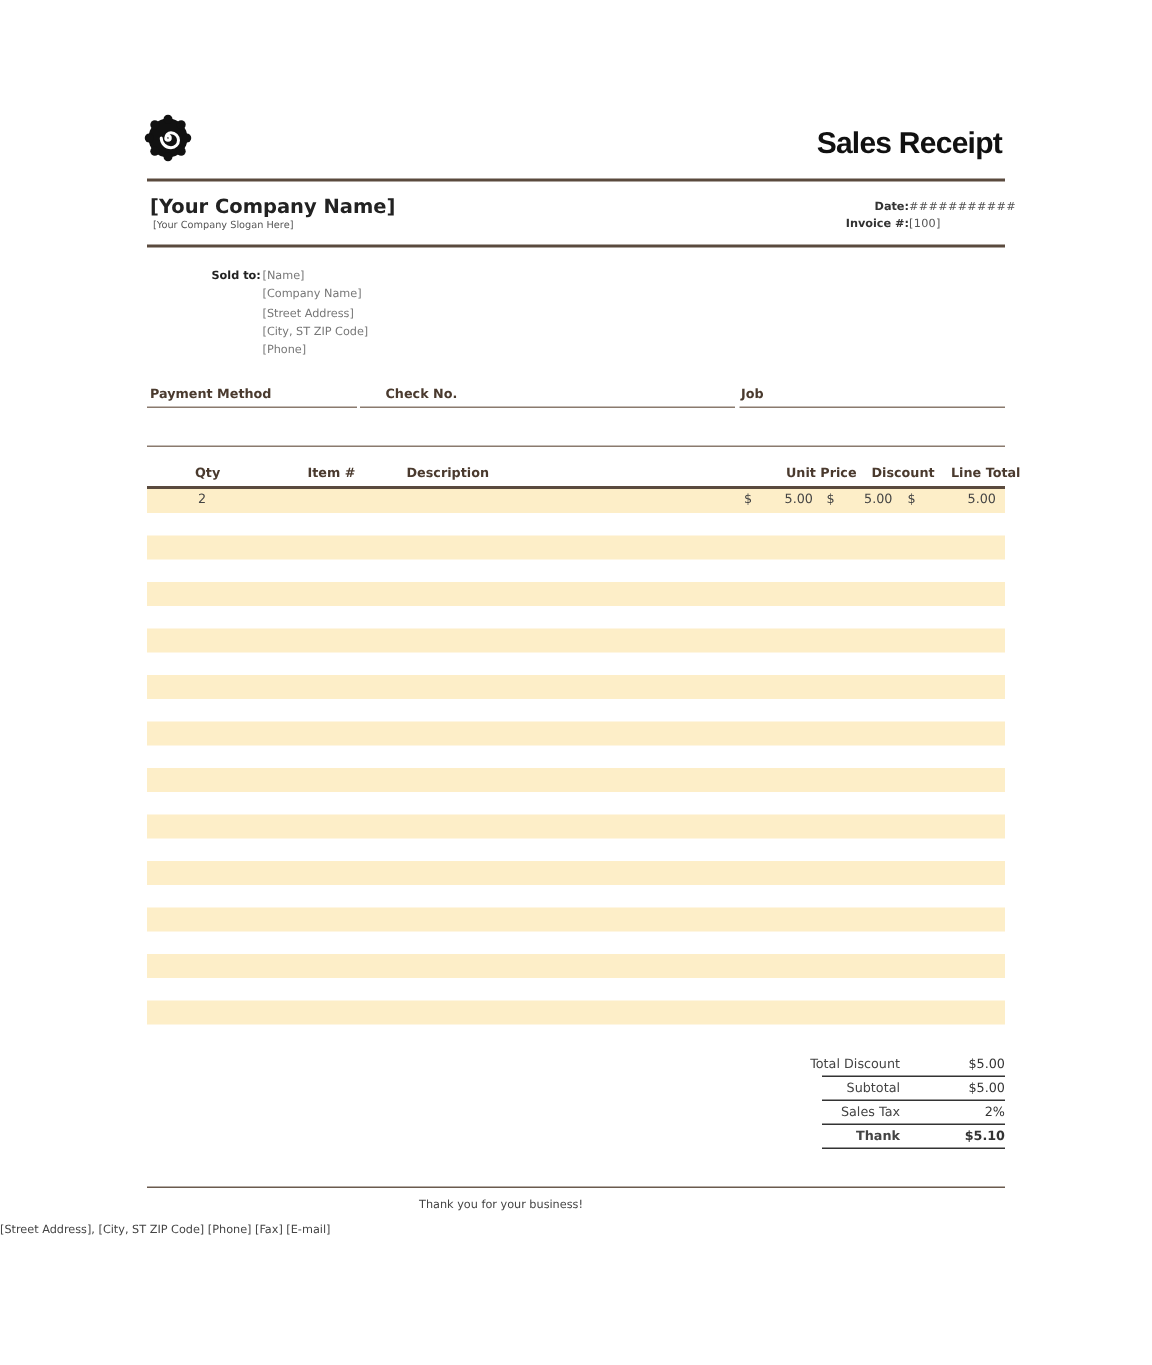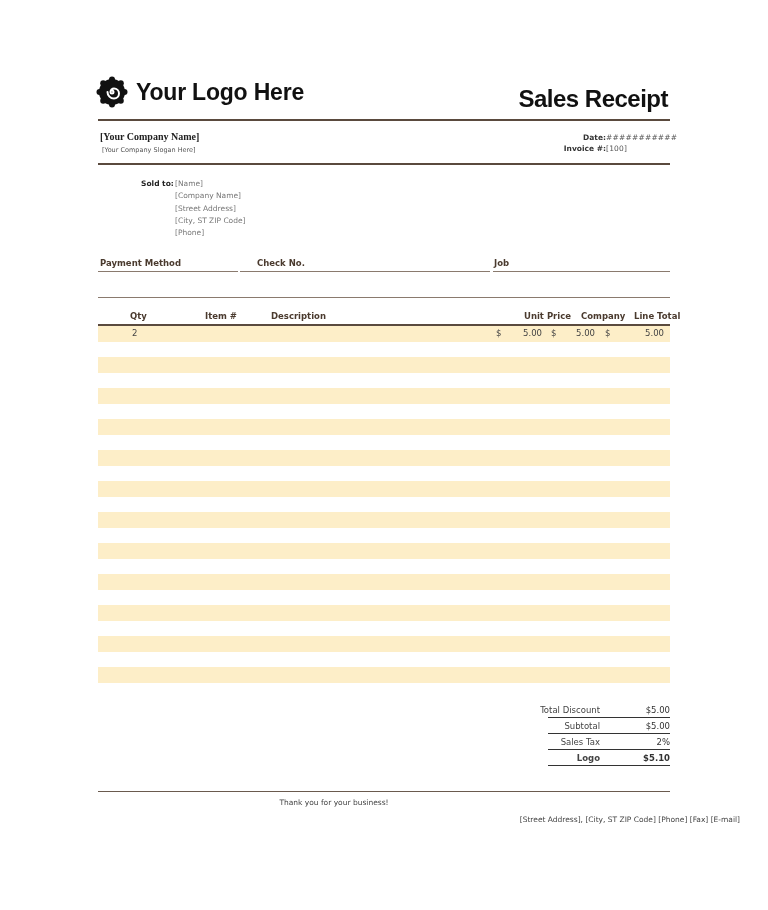--- a/index.html
+++ b/index.html
@@ -1,24 +1,24 @@
 <!DOCTYPE html>
 <html><head>
 <meta charset="utf-8">
 <style>
   html, body { margin:0; padding:0; background:#ffffff; }
   body { width:768px; height:910px; position:relative; font-family:"DejaVu Sans", sans-serif; color:#3a2e22; overflow:hidden; }
   .abs { position:absolute; }
   .logo { left:96px; top:76px; display:flex; align-items:center; }
   .logo-icon { width:32px; height:32px; }
   .logo-text { font-family:"Liberation Sans", sans-serif; font-weight:bold; font-size:23px; color:#111; margin-left:8px; letter-spacing:-0.2px; }
-  .title { right:100px; top:85px; font-family:"Liberation Sans", sans-serif; font-weight:bold; font-size:24px; color:#111; letter-spacing:-0.5px; }
+  .title { right:100px; top:85px; font-family:"Liberation Sans", sans-serif; font-weight:bold; font-size:20px; color:#111; letter-spacing:-0.5px; }
   .hr { height:2px; background:#5a4a3e; left:98px; width:572px; }
   .hr-thin { height:1px; background:#8a7a6e; }
-  .company-name { left:100px; top:131px; font-size:10px; font-weight:bold; color:#222;font-family:Liberation Serif, serif; }
+  .company-name { left:100px; top:131px; font-size:13px; font-weight:bold; color:#222; }
   .company-slogan { left:102px; top:146px; font-size:6.5px; color:#555; }
   .meta { right:98px; top:132px; font-size:7.5px; line-height:11px; text-align:right; }
   .meta-row { display:flex; justify-content:flex-end; }
   .meta-label { font-weight:bold; color:#333; margin-right:0; }
   .meta-val { color:#555; width:64px; text-align:left; letter-spacing:0.2px; }
   .soldto-label { left:141px; top:179px; font-size:7.5px; font-weight:bold; color:#222; }
   .soldto-lines { left:175px; top:178px; font-size:7.5px; line-height:12.3px; color:#777; }
   .field-label { font-size:8.5px; font-weight:bold; color:#4a3a2e; }
   .col-head { font-size:8.5px; font-weight:bold; color:#4a3a2e; top:311px;margin-left:30px; }
   .table-top { left:98px; width:572px; top:324px; height:2px; background:#5a4a3e; }
@@ -26,41 +26,40 @@
   .row { height:15.5px; position:relative; font-size:8.5px; color:#444; }
   .row.stripe { background:#fdeec8; }
   .cell { position:absolute; top:2px; }
   .totals { left:520px; top:702px; width:150px; font-size:8.5px; }
   .trow { display:flex; height:16px; align-items:center; position:relative; }
   .tlabel { width:80px; text-align:right; color:#444; }
   .tval { flex:1; text-align:right; color:#333;margin-left:31px; }
   .tline { position:absolute; left:28px; right:0; bottom:0; height:1px; background:#333; }
   .footer-line { left:98px; width:572px; top:791px; height:1px; background:#6a5a4e; }
   .footer1 { left:0; width:668px; top:798px; text-align:center; font-size:7.5px; color:#444; }
-  .footer2 { left:0; width:740px; top:815px; text-align:right; font-size:7.5px; color:#444; }
+  .footer2 { left:0; width:740px; top:815px; text-align:left; font-size:7.5px; color:#444; }
 </style>
 </head>
 <body>
 
 <div class="abs logo">
   <svg class="logo-icon" viewBox="0 0 32 32">
     <g fill="#111">
       <circle cx="16" cy="16" r="13"></circle>
       <circle cx="16" cy="3.5" r="3"></circle>
         <circle cx="16" cy="28.5" r="3"></circle>
       <circle cx="3.5" cy="16" r="3"></circle>
         <circle cx="28.5" cy="16" r="3"></circle>
       <circle cx="7.2" cy="7.2" r="3"></circle>
         <circle cx="24.8" cy="7.2" r="3"></circle>
       <circle cx="7.2" cy="24.8" r="3"></circle>
         <circle cx="24.8" cy="24.8" r="3"></circle>
     </g>
     <path d="M16 16 m0 -1.5 a1.5 1.5 0 1 1 -1.5 1.5 a3.5 3.5 0 0 1 3.5 -3.5 a5 5 0 0 1 0 10 a6.5 6.5 0 0 1 -6.5 -6.5" fill="none" stroke="#fff" stroke-width="2" stroke-linecap="round"></path>
   </svg>
-  <span class="logo-text">Your Logo Here</span>
 </div>
 <div class="abs title">Sales Receipt</div>
 
 <div class="abs hr" style="top:119px;"></div>
 
 <div class="abs company-name">[Your Company Name]</div>
 <div class="abs company-slogan">[Your Company Slogan Here]</div>
 
 <div class="abs meta">
   <div class="meta-row">
@@ -90,21 +89,21 @@
 <div class="abs hr-thin" style="left:98px; width:140px; top:271px;"></div>
 <div class="abs hr-thin" style="left:240px; width:250px; top:271px;"></div>
 <div class="abs hr-thin" style="left:493px; width:177px; top:271px;"></div>
 <div class="abs" style="left:98px; width:572px; top:282px; height:14px;"></div>
 <div class="abs hr-thin" style="left:98px; width:572px; top:297px;"></div>
 
 <div class="abs col-head" style="left:100px;">Qty</div>
 <div class="abs col-head" style="left:175px;">Item #</div>
 <div class="abs col-head" style="left:241px;">Description</div>
 <div class="abs col-head" style="left:494px;">Unit Price</div>
-<div class="abs col-head" style="left:551px;">Company</div>
+<div class="abs col-head" style="left:551px;">Discount</div>
 <div class="abs col-head" style="left:604px;">Line Total</div>
 <div class="abs table-top"></div>
 
 <div class="abs rows" id="rows">
   <div class="row stripe">
     <span class="cell" style="left:34px;">2</span>
     <span class="cell" style="left:77px;"></span>
     <span class="cell" style="left:143px;"></span>
     <span class="cell" style="left:398px;">$</span>
     <span class="cell" style="right:128px;">5.00</span>
@@ -148,21 +147,21 @@
     <span class="tlabel">Subtotal</span>
     <span class="tval">$5.00</span>
     <span class="tline"></span>
   </div>
   <div class="trow">
     <span class="tlabel">Sales Tax</span>
     <span class="tval">2%</span>
     <span class="tline"></span>
   </div>
   <div class="trow" style="font-weight:bold;">
-    <span class="tlabel" style="font-weight:bold;">Logo</span>
+    <span class="tlabel" style="font-weight:bold;">Thank</span>
     <span class="tval" style="font-weight:bold;">$5.10</span>
     <span class="tline"></span>
   </div>
 </div>
 
 <div class="abs footer-line"></div>
 <div class="abs footer1">Thank you for your business!</div>
 <div class="abs footer2">[Street Address], [City, ST  ZIP Code]  [Phone]  [Fax]  [E-mail]</div>
 
 </body></html>

